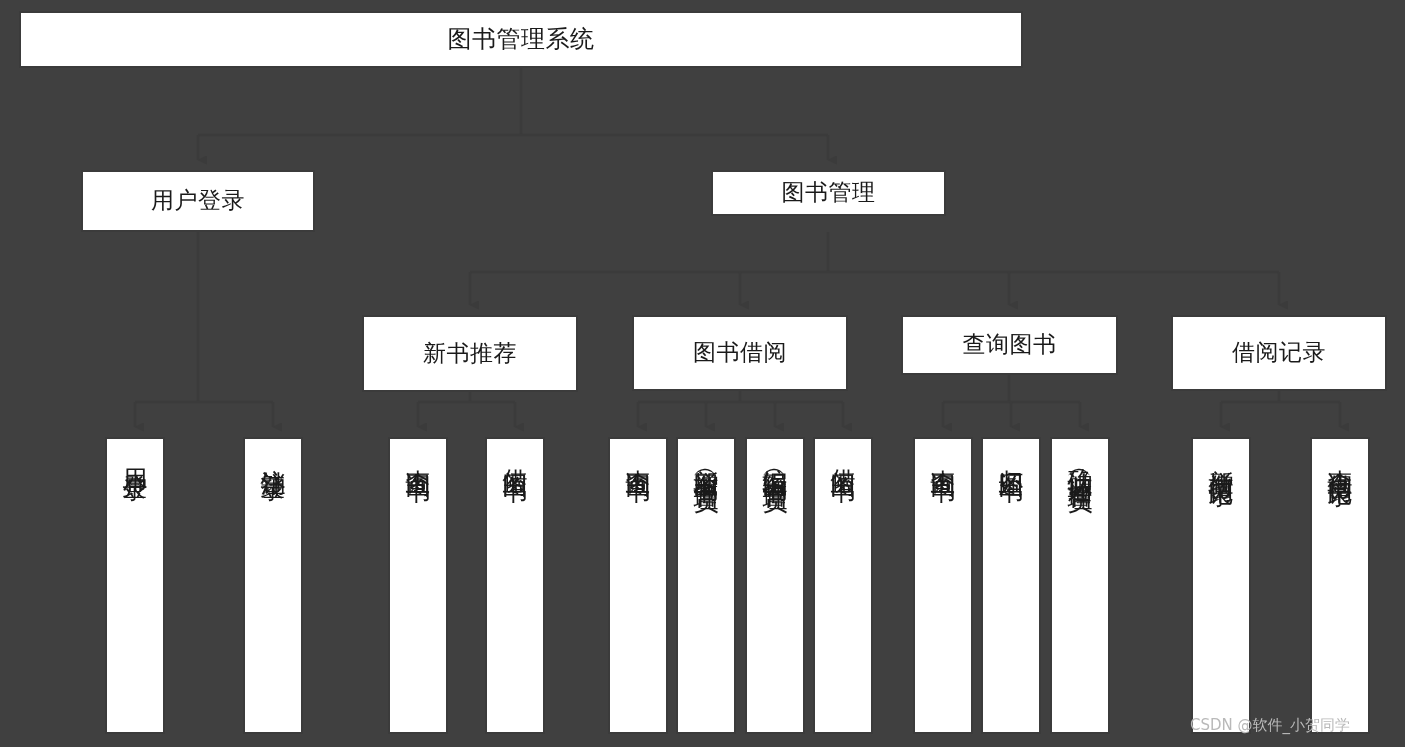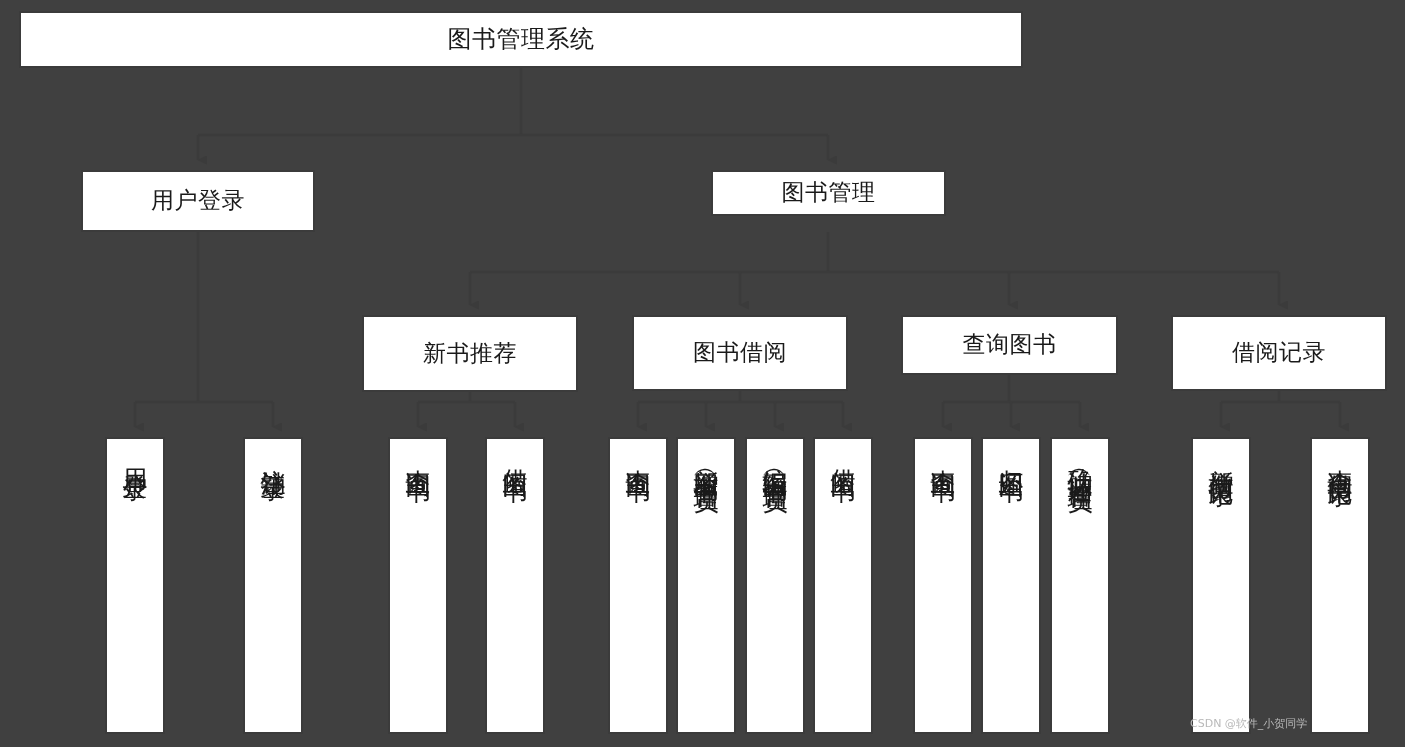--- a/index.html
+++ b/index.html
@@ -60,21 +60,21 @@
   .node.vert .label {
     writing-mode: vertical-rl;
     text-orientation: upright;
     font-size: 25px;
     line-height: 1.0;
     letter-spacing: 3px;
     white-space: nowrap;
   }
   .watermark {
     position: absolute;
-    font-size: 11px;
+    font-size: 15px;
     color: #b9b9b9;
     white-space: nowrap;
     z-index: 5;
     font-family: "DejaVu Sans", "Liberation Sans", sans-serif;
   }
 </style>
 </head>
 <body>
 
 <div id="canvas">

